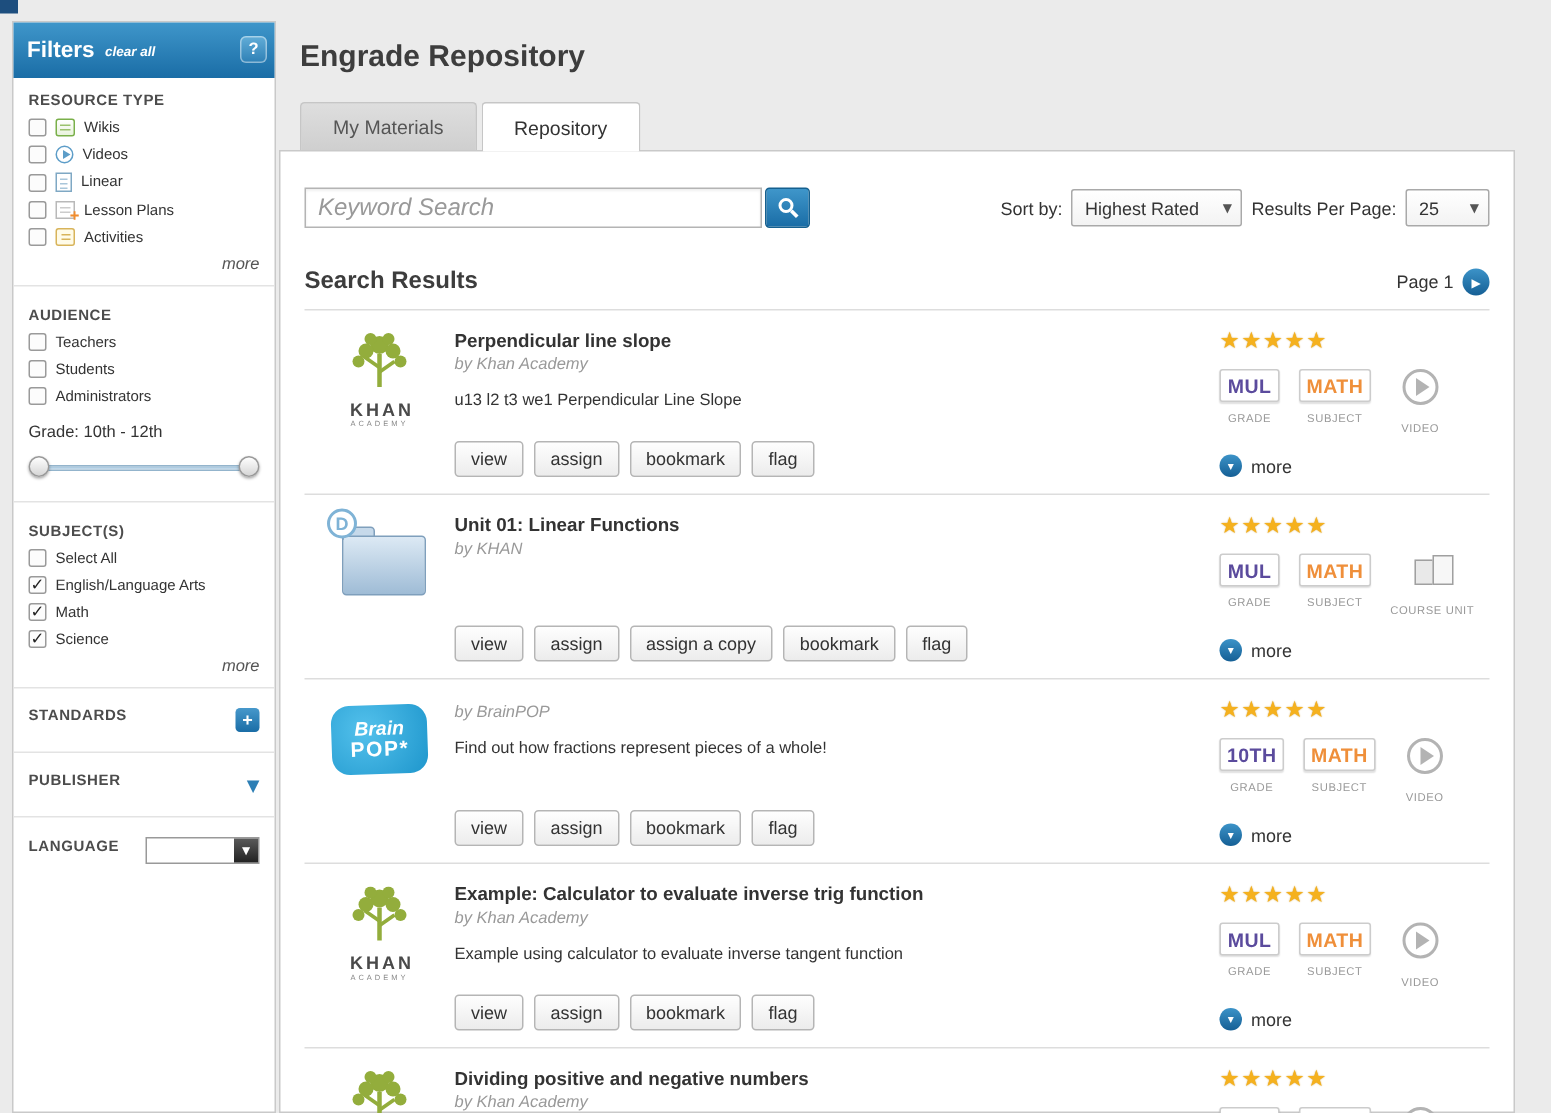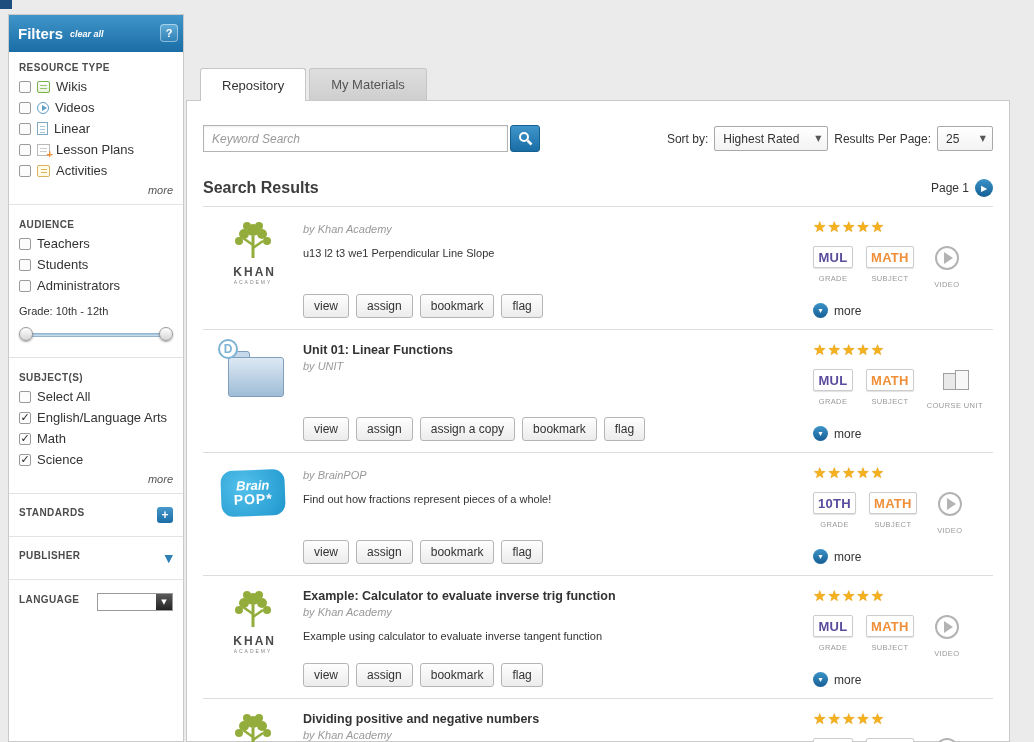--- a/index.html
+++ b/index.html
@@ -12,21 +12,21 @@
   .sidebar{ position:absolute; left:8px; top:14px; width:176px; height:728px; background:#fff; border:1px solid #c9c9c9; }
   .sb-header{ position:relative; height:37px; background:linear-gradient(var(--accent-light),var(--accent)); display:flex; align-items:center; padding:14px 9px; }
   .sb-title{ color:#fff; font-weight:bold; font-size:15px; }
   .sb-clear{ color:#fff; font-style:italic; font-weight:bold; font-size:9px; margin-left:7px; cursor:pointer; }
   .sb-help{ position:absolute; right:5px; top:9px; width:18px; height:18px; border-radius:4px; background:linear-gradient(#63aed8,#2d7fb5); color:#fff; font-weight:bold; font-size:11px; display:flex; align-items:center; justify-content:center; box-shadow:inset 0 0 0 1px rgba(255,255,255,.45); cursor:pointer; }
   .sb-section{ padding:10px 10px 4px; }
   .sb-label{ font-size:10px; font-weight:bold; color:#4c4c4c; letter-spacing:.4px; margin-bottom:5px; }
   .sb-sep{ height:1px; background:#e3e3e3; margin:4px 0; }
   .check-row{ display:flex; align-items:center; margin:6px 0; }
   .cb{ width:12px; height:12px; border:1px solid #9a9a9a; background:#fcfcfc; border-radius:2px; flex:none; font-size:11px; line-height:10px; text-align:center; color:#222; font-family:"DejaVu Sans",sans-serif; cursor:pointer; }
-  .check-label{ font-size:13px; color:#333; margin-left:6px; white-space:nowrap; }
+  .check-label{ font-size:10px; color:#333; margin-left:6px; white-space:nowrap; }
   .ricon{ margin-left:6px; flex:none; display:inline-block; position:relative; }
   .wikis-icon{ width:13px; height:12px; border:1px solid #7ab04a; border-radius:2px; background:linear-gradient(#fff,#e9f3dd); }
   .wikis-icon::after{ content:""; position:absolute; left:2px; right:2px; top:3px; height:1px; background:#9bc26e; box-shadow:0 3px 0 #9bc26e; }
   .videos-icon{ width:12px; height:12px; border:1px solid #5d9dc8; border-radius:50%; background:#fff; }
   .videos-icon::after{ content:""; position:absolute; left:4px; top:2px; border-left:5px solid #5d9dc8; border-top:3px solid transparent; border-bottom:3px solid transparent; }
   .files-icon{ width:11px; height:13px; border:1px solid #7fa8c4; background:#fff; }
   .files-icon::after{ content:""; position:absolute; left:2px; right:2px; top:3px; height:1px; background:#a9c6da; box-shadow:0 3px 0 #a9c6da, 0 6px 0 #a9c6da; }
   .lesson-plans-icon{ width:13px; height:12px; border:1px solid #b9b9b9; background:#fff; }
   .lesson-plans-icon::before{ content:""; position:absolute; left:2px; right:2px; top:3px; height:1px; background:#ccc; box-shadow:0 3px 0 #ccc; }
   .lesson-plans-icon::after{ content:"+"; position:absolute; right:-4px; bottom:-5px; color:#f08c2e; font-weight:bold; font-size:11px; line-height:1; }
@@ -45,21 +45,21 @@
   .lang-arrow{ width:16px; height:16px; background:linear-gradient(#5a5a5a,#222); color:#fff; font-size:7px; display:flex; align-items:center; justify-content:center; font-family:"DejaVu Sans",sans-serif; }
 
   
   .page-title{ position:absolute; left:200px; top:27px; font-size:20px; font-weight:bold; color:#3d3d3d; }
   .tabs{ position:absolute; left:200px; top:68px; display:flex; gap:3px; z-index:3; }
   .tab{ padding:0 21px; display:flex; align-items:center; font-size:13px; border:1px solid #c6c6c6; border-radius:3px 3px 0 0; cursor:pointer; }
   .tab.active{ background:#fff; color:#333; border-bottom:none; height:33px; }
   .tab.inactive{ background:linear-gradient(#dedede,#cfcfcf); color:#555; height:32px; border-bottom:none; }
   .panel{ position:absolute; left:186px; top:100px; width:824px; height:642px; background:#fff; border:1px solid #c9c9c9; padding:0 16px; }
   .toolbar{ display:flex; align-items:center; margin-top:24px; }
-  .search-input{ width:305px; height:27px; border:1px solid #b4b4b4; padding:0 8px; font-size:12px; color:#a21caf; box-shadow:inset 0 1px 2px rgba(0,0,0,.08); font-family:inherit; }
+  .search-input{ width:305px; height:27px; border:1px solid #b4b4b4; padding:0 8px; font-size:16px; color:#a21caf; box-shadow:inset 0 1px 2px rgba(0,0,0,.08); font-family:inherit; }
   .search-input::placeholder{ color:#999; font-style:italic; }
   .search-btn{ width:30px; height:27px; margin-left:2px; border:1px solid #15608f; border-radius:3px; background:linear-gradient(var(--accent-light),var(--accent)); display:flex; align-items:center; justify-content:center; cursor:pointer; }
   .toolbar-right{ margin-left:auto; display:flex; align-items:center; gap:6px; }
   .tb-label{ font-size:12px; color:#333; white-space:nowrap; }
   .select{ height:25px; border:1px solid #a9a9a9; border-radius:2px; background:linear-gradient(#fff,#f3f3f3); display:flex; align-items:center; justify-content:space-between; font-size:12px; color:#333; padding-left:8px; cursor:pointer; }
   .select .sel-arrow{ font-size:8px; color:#555; padding:0 6px; font-family:"DejaVu Sans",sans-serif; }
   .select.sort{ width:114px; } .select.small{ width:56px; }
   .results-header{ display:flex; align-items:center; margin-top:27px; padding-bottom:9px; border-bottom:1px solid #ddd; }
   .rh-title{ font-size:16px; font-weight:bold; color:#3d3d3d; }
   .rh-right{ margin-left:auto; display:flex; align-items:center; gap:6px; }
@@ -215,24 +215,25 @@
 
     <div class="sb-row">
       <span class="sb-label">LANGUAGE</span>
       <span class="lang-select">
         <span></span>
         <span class="lang-arrow">▼</span>
       </span>
     </div>
   </aside>
 
+  <div class="page-title">Engrade Repository</div>
 
   <div class="tabs">
+    <div class="tab inactive">My Materials</div>
     <div class="tab active">Repository</div>
-    <div class="tab inactive">My Materials</div>
   </div>
 
   <main class="panel">
     <div class="toolbar">
       <input class="search-input" placeholder="Keyword Search" style="">
       <button class="search-btn">
         <svg width="15" height="15" viewBox="0 0 15 15">
             <circle cx="6" cy="6" r="4" fill="none" stroke="#fff" stroke-width="2"></circle>
             <line x1="9.5" y1="9.5" x2="13.5" y2="13.5" stroke="#fff" stroke-width="2.5"></line>
           </svg>
@@ -274,20 +275,21 @@
                     <circle cx="29" cy="4" r="4"></circle>
                     <rect x="21.5" y="14" width="3" height="22"></rect>
                     <path d="M23 23 L13 16 M23 26 L33 19" stroke="#93ad3c" stroke-width="2.5" fill="none"></path>
                   </g>
                 </svg></div>
               <div class="khan-name">KHAN</div>
               <div class="khan-sub">ACADEMY</div>
             </div>
           </div>
           <div class="content-col">
+            <div class="r-title">Perpendicular line slope</div>
             <div class="r-author">by Khan Academy</div>
             <div class="r-desc">u13 l2 t3 we1 Perpendicular Line Slope</div>
             <div class="r-buttons">
               <button class="action-btn">view</button>
               <button class="action-btn">assign</button>
               <button class="action-btn">bookmark</button>
               <button class="action-btn">flag</button>
             </div>
           </div>
           <div class="right-col">
@@ -312,21 +314,21 @@
         <div class="result-row">
           <div class="logo-col">
             <div class="logo-folder">
               <span class="folder-d">D</span>
               <span class="folder-tab"></span>
               <span class="folder-body"></span>
             </div>
           </div>
           <div class="content-col">
             <div class="r-title">Unit 01: Linear Functions</div>
-            <div class="r-author">by UNIT</div>
+            <div class="r-author">by KHAN</div>
             <div class="r-buttons">
               <button class="action-btn">view</button>
               <button class="action-btn">assign</button>
               <button class="action-btn">assign a copy</button>
               <button class="action-btn">bookmark</button>
               <button class="action-btn">flag</button>
             </div>
           </div>
           <div class="right-col">
             <div class="stars">★★★★★</div>

